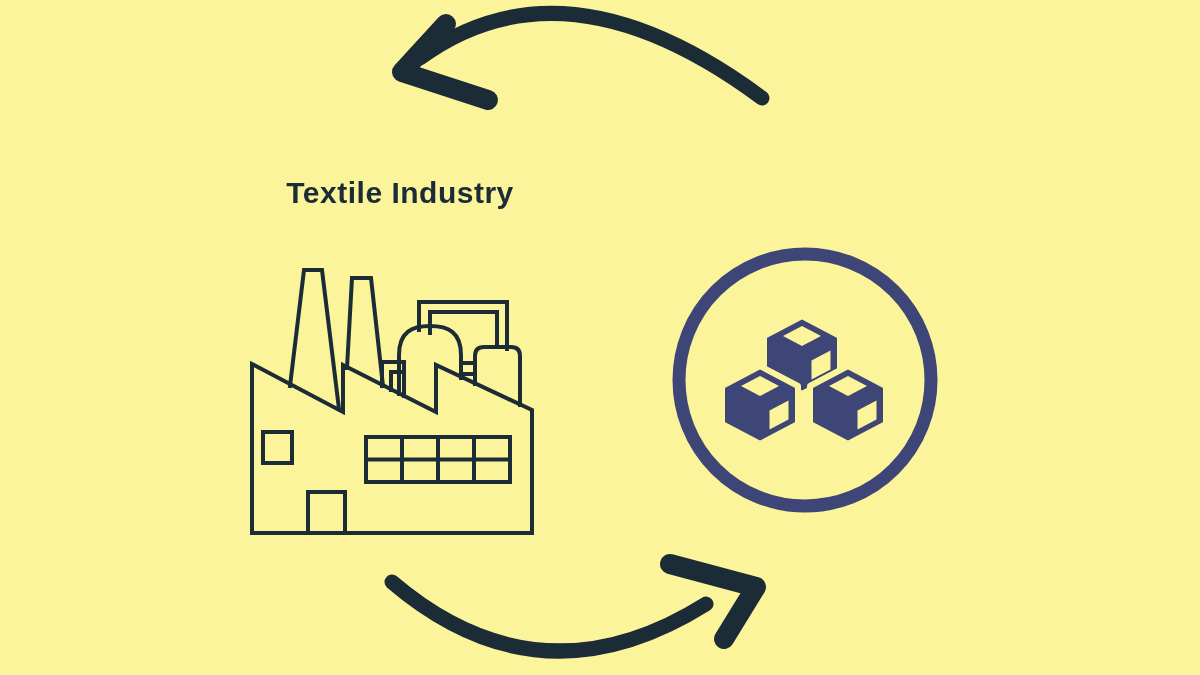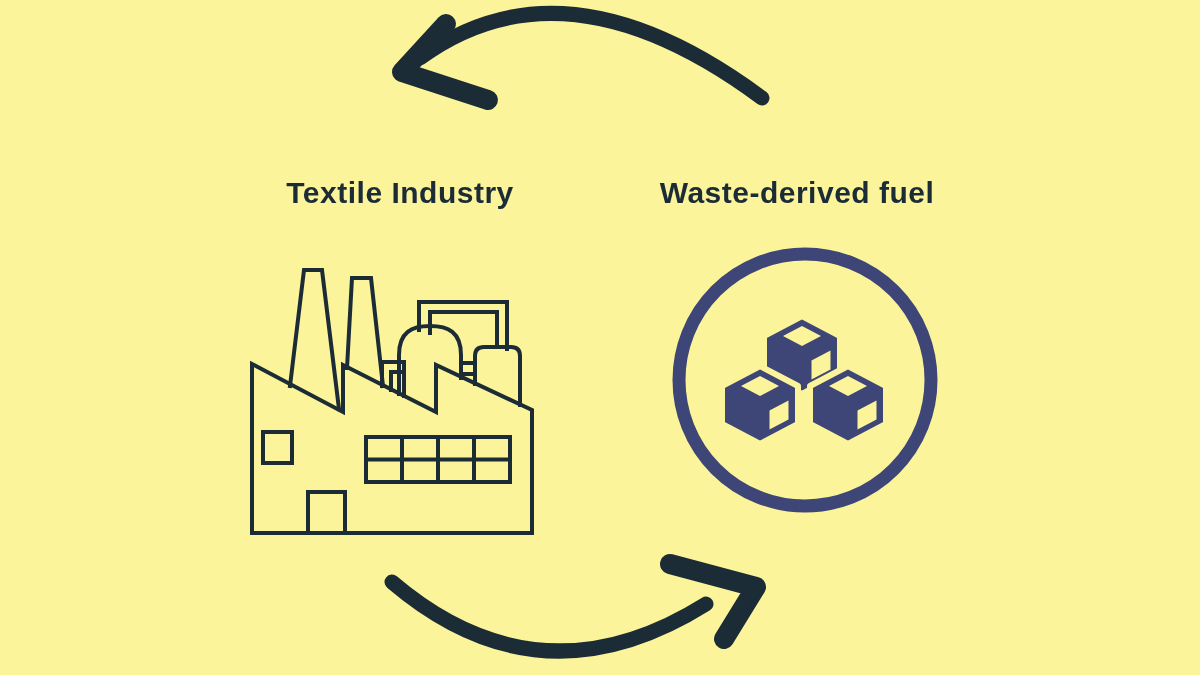--- a/index.html
+++ b/index.html
@@ -65,21 +65,20 @@
 
   <svg class="abs" style="left:0; top:0;" width="1200" height="675" viewBox="0 0 1200 675" aria-hidden="true">
     <g>
       <path class="arrow-stroke" stroke-width="15" d="M392,582 Q540,708 706,604"></path>
       <path class="arrow-stroke" stroke-width="20" d="M670,564 L756,587 L724,639"></path>
     </g>
   </svg>
 
   <div class="label label-left">Textile Industry</div>
 
-  <div class="label label-right">Waste-derived fuel</div>
 
   <svg class="abs" style="left:240px; top:255px;" width="310" height="290" viewBox="240 255 310 290" aria-hidden="true">
 
     <polyline class="factory-line" points="290,386 304,270 322,270 339,409"></polyline>
 
     <polyline class="factory-line" points="347,368 352,278 371,278 383,386"></polyline>
 
     <polyline class="factory-line" points="382,386 382,362 404,362 404,396"></polyline>
     <polyline class="factory-line" points="391,390 391,372 404,372"></polyline>
 

